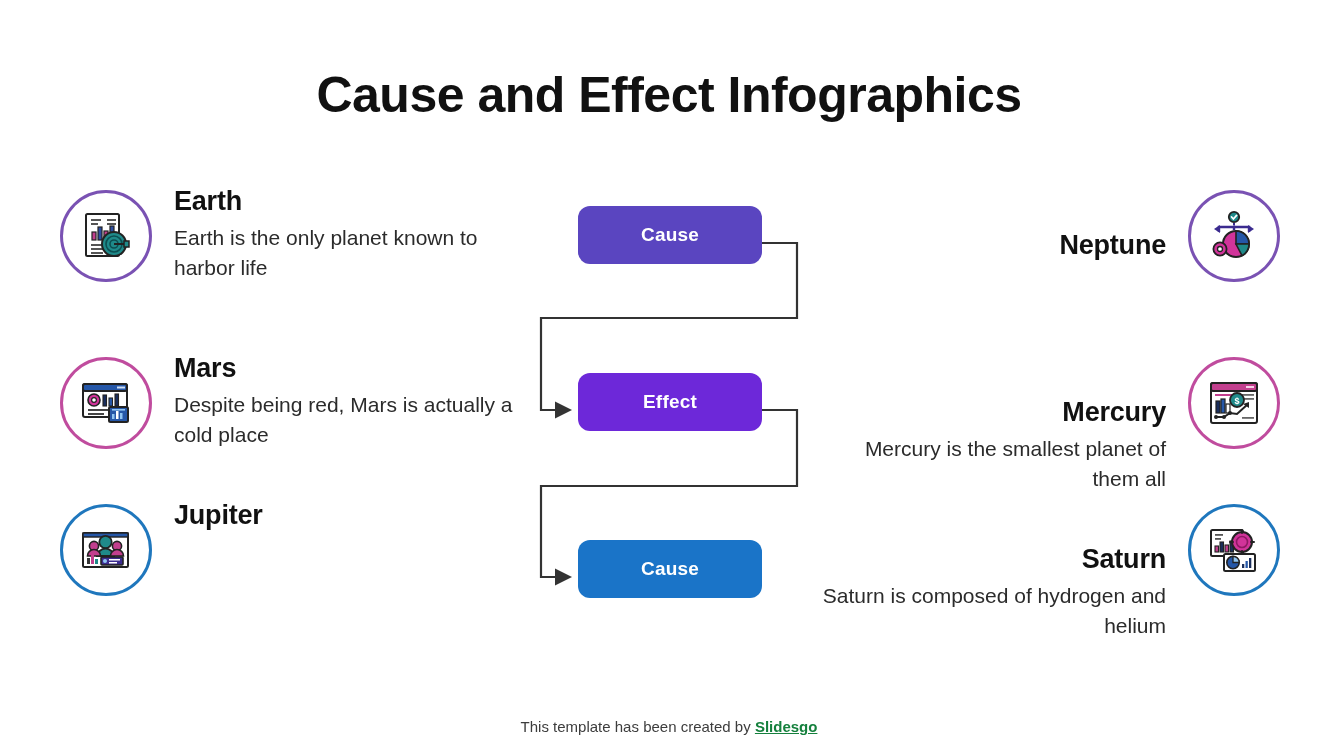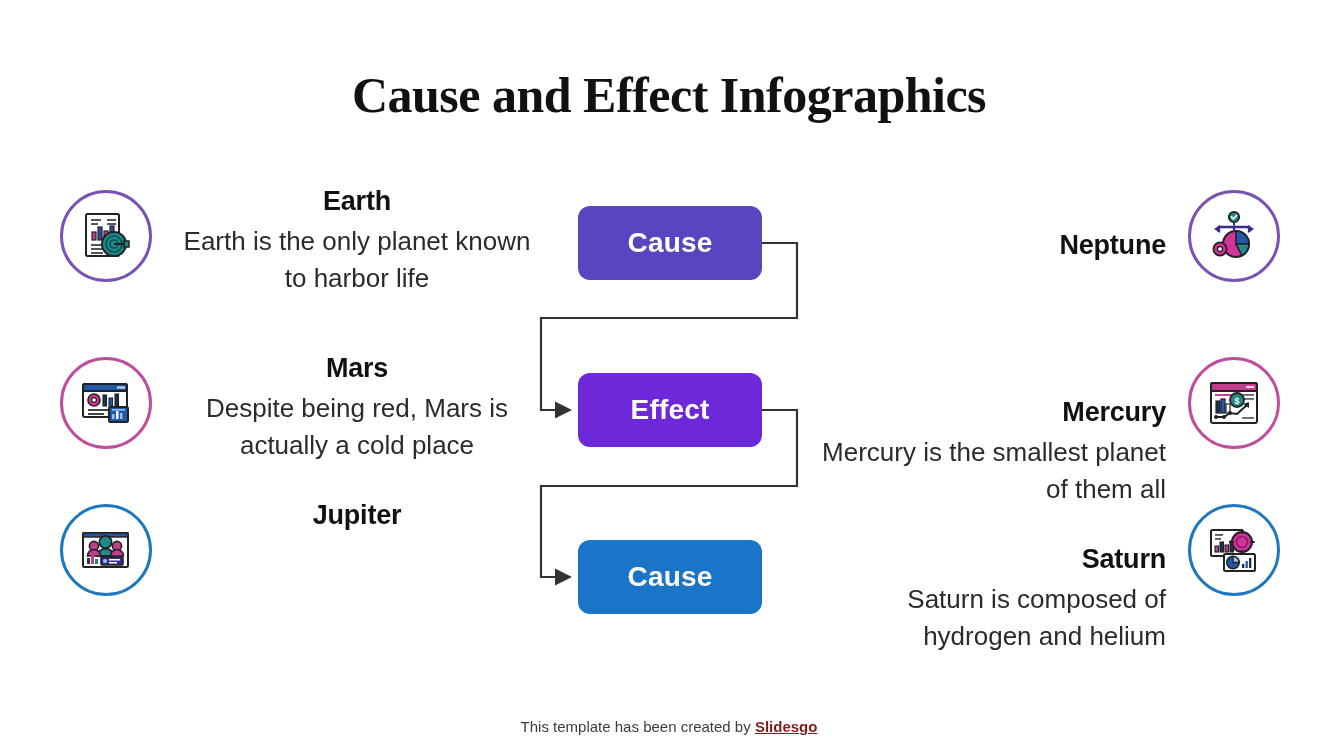--- a/index.html
+++ b/index.html
@@ -29,21 +29,20 @@
     position: absolute;
     top: 68px;
     left: 0;
     width: 1338px;
     text-align: center;
     font-size: 50px;
     font-weight: 700;
     letter-spacing: -0.5px;
     color: #111111;
     line-height: 1.1;
-    font-family: Liberation Serif, serif;
   }
 
   
   .col-left {
     position: absolute;
     left: 60px;
     top: 186px;
     width: 480px;
   }
   .col-right {
@@ -78,58 +77,58 @@
     box-sizing: border-box;
     margin-top: 4px;
   }
   .icon-circle svg { display: block; }
 
   
   .txt {
     padding: 0 18px;
     flex: 1 1 auto;
   }
-  .entry.left .txt { text-align: center; padding-left: 22px; padding-right: 0; }
+  .entry.left .txt { text-align: left; padding-left: 22px; padding-right: 0; }
   .entry.right .txt { text-align: right; padding-right: 22px; padding-left: 0; margin-top: 44px; }
 
   .planet-name {
     font-size: 27px;
     font-weight: 700;
     color: #111111;
     line-height: 1.15;
     margin: 0 0 6px 0;
     letter-spacing: -0.2px;
   }
   .planet-desc {
-    font-size: 26px;
+    font-size: 21px;
     font-weight: 400;
     color: #2b2b2b;
     line-height: 1.42;
     margin: 0;
   }
 
   
   .flow {
     position: absolute;
     left: 520px;
     top: 190px;
     width: 300px;
     height: 440px;
   }
   .flow-box {
     position: absolute;
     left: 58px;
     width: 184px;
-    height: 74px;
+    height: 58px;
     border-radius: 12px;
     display: flex;
     align-items: center;
     justify-content: center;
     color: #ffffff;
-    font-size: 28px;
+    font-size: 19px;
     font-weight: 600;
     letter-spacing: 0.2px;
     z-index: 2;
   }
   .flow-box.b0 { top: 16px;  background: #5a45c0; }
   .flow-box.b1 { top: 183px; background: #6d28d9; }
   .flow-box.b2 { top: 350px; background: #1a74c8; }
 
   .flow-svg {
     position: absolute;
@@ -145,21 +144,21 @@
     position: absolute;
     left: 0;
     bottom: 18px;
     width: 1338px;
     text-align: center;
     font-size: 15px;
     color: #3d3d3d;
     font-weight: 400;
   }
   .footer a {
-    color: #7f1d1d;
+    color: #15803d;
     font-weight: 700;
     text-decoration: underline;
   }
 </style>
 </head>
 <body>
 
 <div class="slide">
 
   <div class="title">Cause and Effect Infographics</div>

